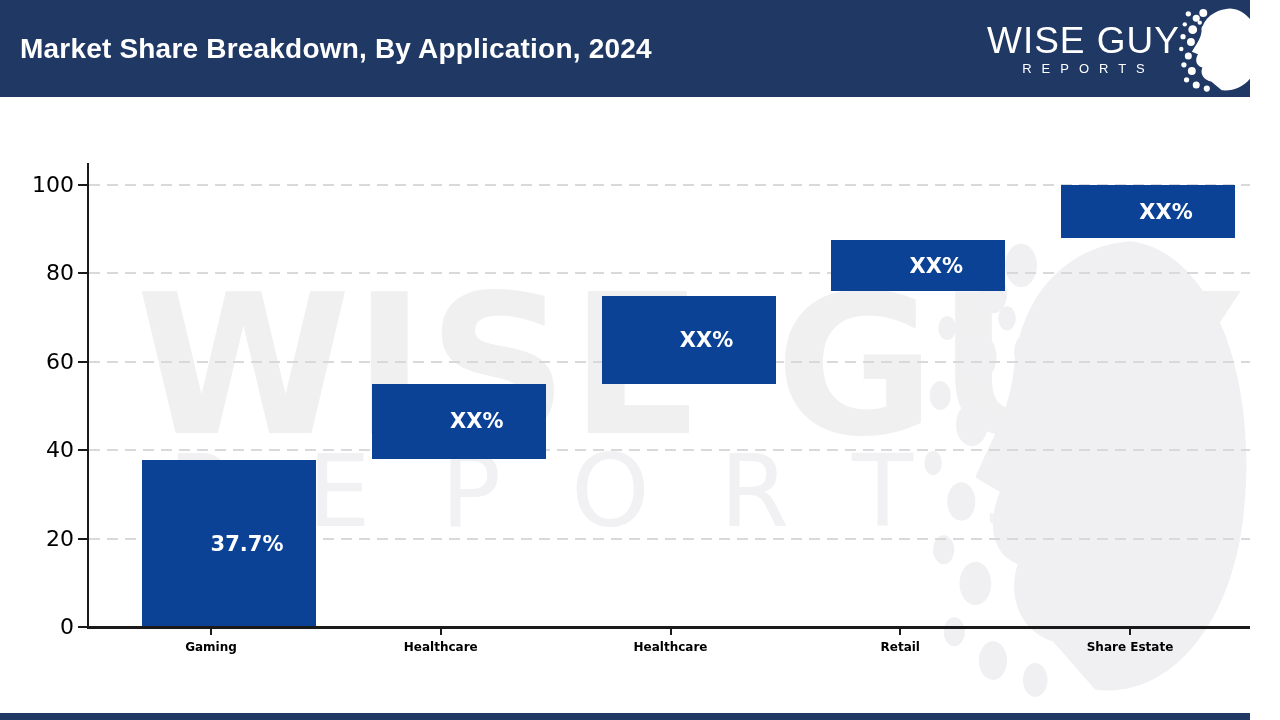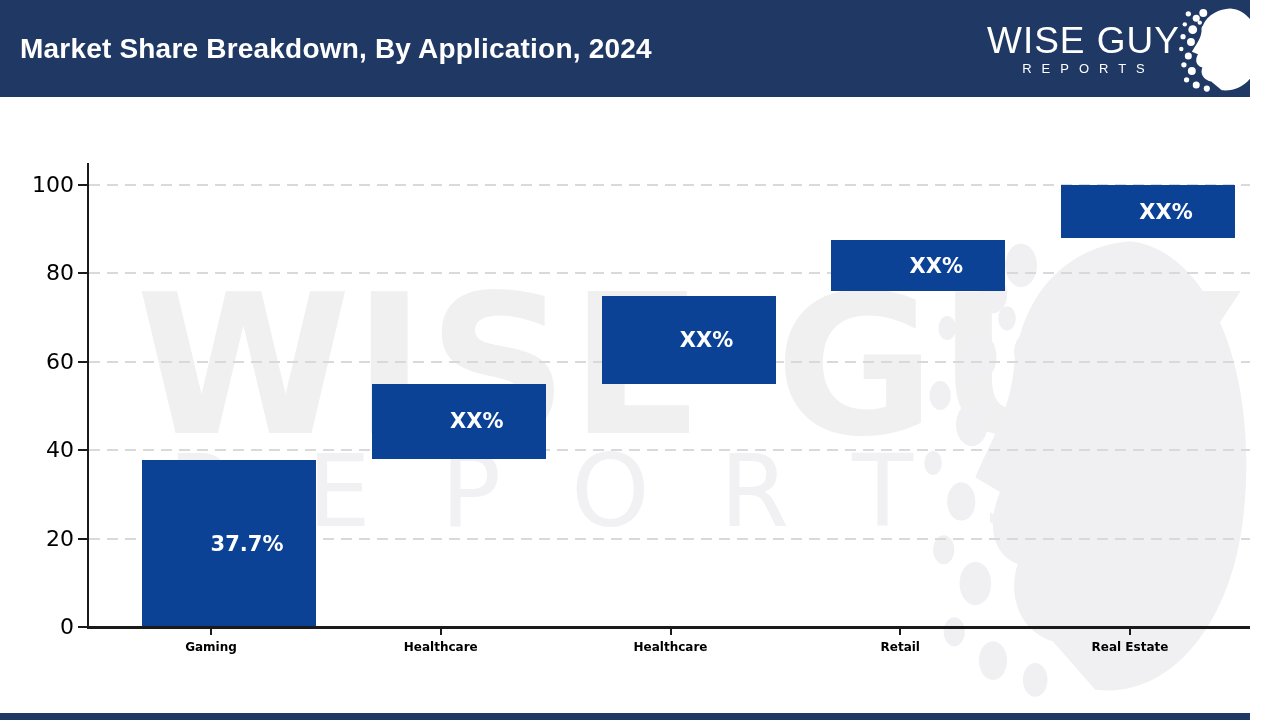--- a/index.html
+++ b/index.html
@@ -177,17 +177,17 @@
       <div class="ytick-label" style="left: 18px; top: 171px;">100</div>
       <div class="xtick-mark" style="left: 210px; top: 628px;"></div>
       <div class="xtick-label" style="left: 111px; top: 640px;">Gaming</div>
       <div class="xtick-mark" style="left: 439.75px; top: 628px;"></div>
       <div class="xtick-label" style="left: 340.75px; top: 640px;">Healthcare</div>
       <div class="xtick-mark" style="left: 669.5px; top: 628px;"></div>
       <div class="xtick-label" style="left: 570.5px; top: 640px;">Healthcare</div>
       <div class="xtick-mark" style="left: 899.25px; top: 628px;"></div>
       <div class="xtick-label" style="left: 800.25px; top: 640px;">Retail</div>
       <div class="xtick-mark" style="left: 1129px; top: 628px;"></div>
-      <div class="xtick-label" style="left: 1030px; top: 640px;">Real Estate</div>
+      <div class="xtick-label" style="left: 1030px; top: 640px;">Share Estate</div>
     </div>
 
   <footer class="bottombar"></footer>
 </div>
 
 </body></html>

